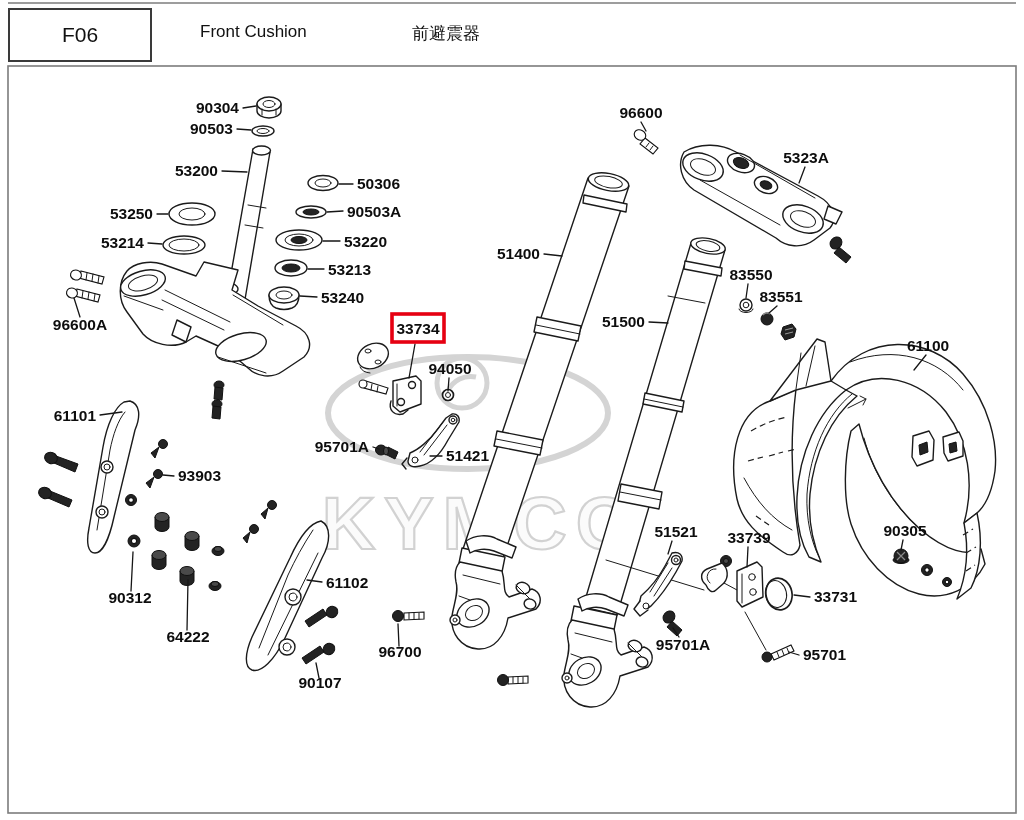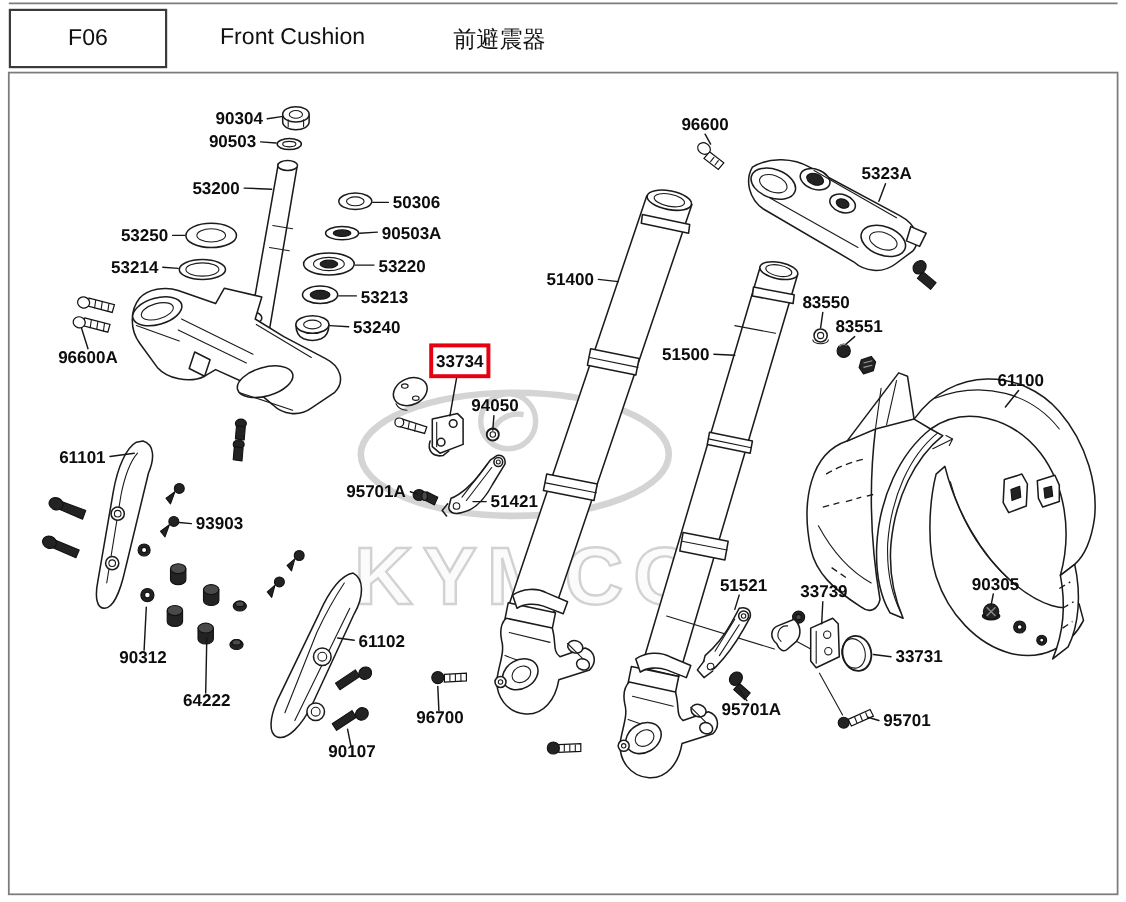--- a/index.html
+++ b/index.html
@@ -1,21 +1,21 @@
 <!DOCTYPE html>
 <html><head>
 <meta charset="utf-8">
 <style>
   html,body{margin:0;padding:0;background:#fff;}
   .stage{position:relative;width:1024px;height:820px;background:#fff;overflow:hidden;
          font-family:"Liberation Sans",sans-serif;}
   .hdr-code-box{position:absolute;left:8px;top:8px;width:140px;height:50px;
       border:2px solid #3a3a3a;display:flex;align-items:center;justify-content:center;
       font-size:21px;color:#111;background:#fff;}
-  .hdr-title{position:absolute;top:22px;font-size:21px;color:#111;white-space:nowrap;}
+  .hdr-title{position:absolute;top:22px;font-size:17px;color:#111;white-space:nowrap;}
   .hdr-title.en{left:200px;}
   .hdr-title.zh{left:368px;margin-left:44px;}
   svg{position:absolute;left:0;top:0;}
   .ln{fill:#fff;stroke:#1b1b1b;stroke-width:1.4;stroke-linejoin:round;stroke-linecap:round;}
   .nf{fill:none;stroke:#1b1b1b;stroke-width:1.4;stroke-linejoin:round;stroke-linecap:round;}
   .th{fill:none;stroke:#1b1b1b;stroke-width:1;stroke-linejoin:round;stroke-linecap:round;}
   .dk{fill:#232323;stroke:#111;stroke-width:1;stroke-linejoin:round;}
   .dg{fill:#4a4a4a;stroke:#111;stroke-width:1;}
   .wt{fill:#fff;stroke:#111;stroke-width:1.1;}
   .ds{fill:none;stroke:#1b1b1b;stroke-width:1.2;stroke-dasharray:6 4;}

